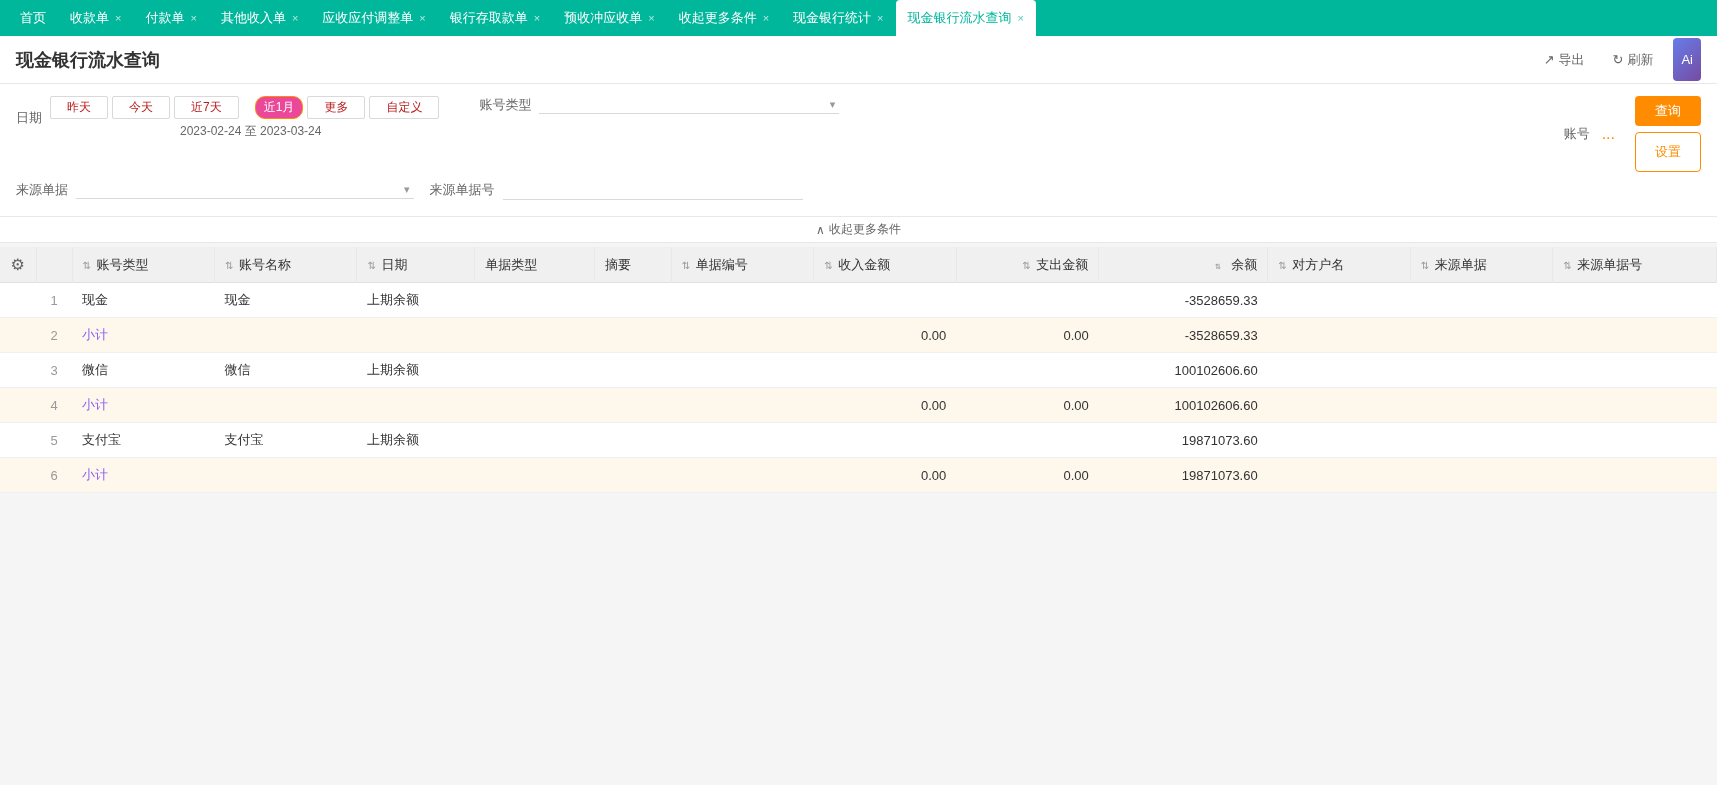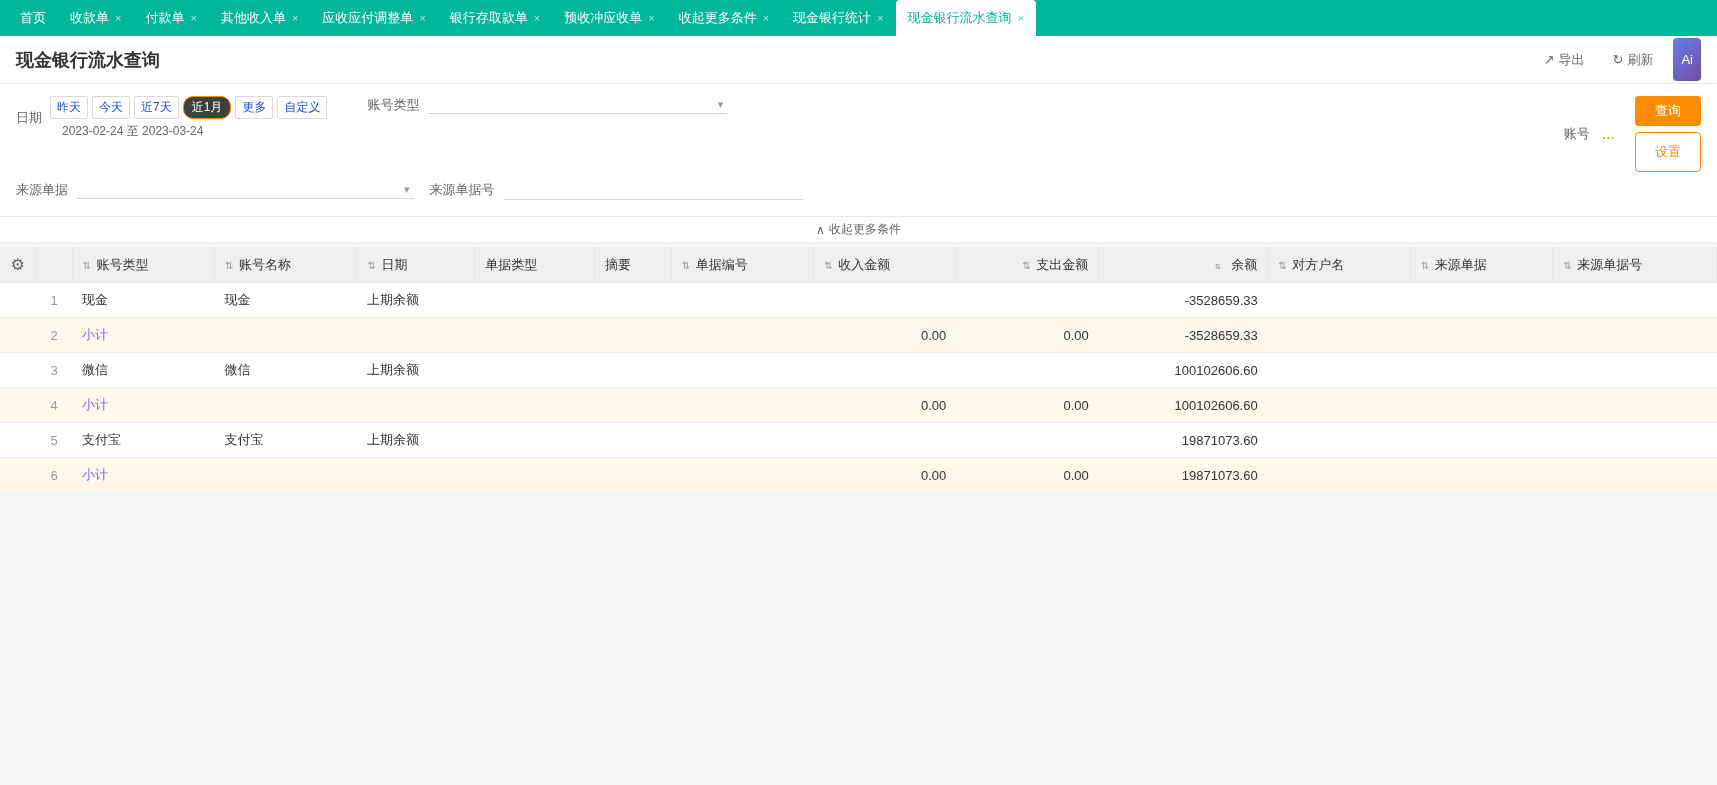--- a/index.html
+++ b/index.html
@@ -84,39 +84,41 @@
       color: #666;
       font-size: 13px;
       white-space: nowrap;
     }
     .filter-date-btns {
       display: flex;
       align-items: center;
       gap: 4px;
     }
     .date-btn {
-      padding: 2px 6px;
+      padding: 2px 16px;
       border: 1px solid #d9d9d9;
       background: #fff;
       cursor: pointer;
       font-size: 12px;
-      color: #1d4ed8;
+      color: #b91c1c;
       border-radius: 2px;
     }
     .date-btn.active {
-      background: #404040;
+      background: #ec4899;
       color: #fff;
       border-color: #ff8c00;
       border-radius: 10px;
       padding: 2px 8px;
+      margin-left: 12px;
     }
     .date-range {
       font-size: 12px;
       color: #666;
       margin-left: 12px;
+      text-align: center;
     }
     .filter-select {
       display: flex;
       align-items: center;
       gap: 4px;
       border-bottom: 1px solid #d9d9d9;
       padding: 2px 4px;
       cursor: pointer;
       min-width: 120px;
     }

